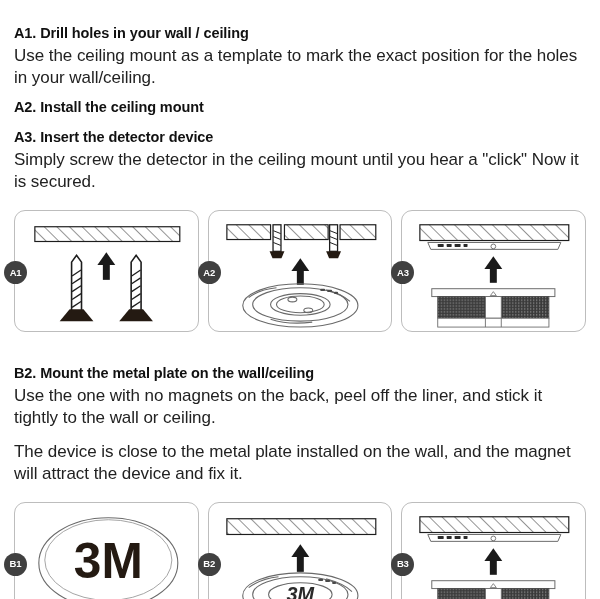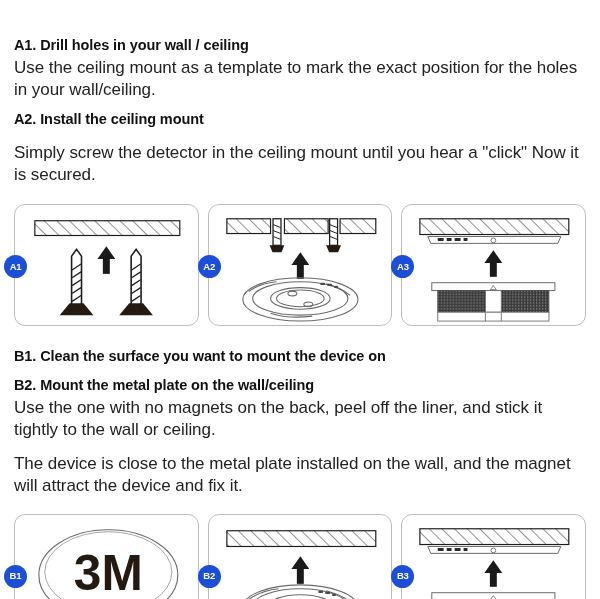--- a/index.html
+++ b/index.html
@@ -40,44 +40,45 @@
     height:122px;
     border:1px solid #bdbdbd;
     border-radius:11px;
     background:#ffffff;
     box-sizing:border-box;
   }
   .badge{
     position:absolute;
     left:-11px;top:50px;
     width:23px;height:23px;border-radius:50%;
-    background:#1d4ed8;
+    background:#404040;
     color:#ffffff;
     font-size:9.5px;font-weight:bold;
     display:flex;align-items:center;justify-content:center;
     line-height:1;
     z-index:5;
     letter-spacing:-0.2px;
   }
   .art{position:absolute;inset:0;}
   .art svg{display:block;width:100%;height:100%;}
 </style>
 </head>
 <body>
 
 <div class="page">
 
-  <div class="text-section" style="padding-top:36px;">
+  <div class="text-section" style="padding-top:24px;">
     <p class="step-heading">A1. Drill holes in your wall / ceiling</p>
     <div class="small-gap"></div>
     <p class="step-body">Use the ceiling mount as a template to mark the exact position for the holes in your wall/ceiling.</p>
     <div class="block-gap"></div>
     <p class="step-heading">A2. Install the ceiling mount</p>
     <div class="small-gap"></div>
     <div class="block-gap"></div>
+    <p class="step-heading">A3. Insert the detector device</p>
     <div class="small-gap"></div>
     <p class="step-body">Simply screw the detector in the ceiling mount until you hear a "click" Now it is secured.</p>
   </div>
 
   <div class="panel-row" style="margin-top:17px;">
 
     <div class="panel">
       <div class="badge">A1</div>
       <div class="art">
         <svg viewBox="0 0 184 122" preserveAspectRatio="none">
@@ -219,21 +220,20 @@
             <line x1="84" y1="109" x2="84" y2="118" stroke="#6a6a6a" stroke-width="0.9"></line>
             <line x1="100" y1="109" x2="100" y2="118" stroke="#6a6a6a" stroke-width="0.9"></line>
             <polygon points="92,82 95,86 89,86" fill="none" stroke="#6a6a6a" stroke-width="0.8"></polygon>
           </g>
         </svg>
       </div>
     </div>
   </div>
 
   <div class="text-section" style="padding-top:21px;">
-    <p class="step-heading">B1. Clean the surface you want to mount the device on</p>
     <div class="small-gap"></div>
     <div class="block-gap"></div>
     <p class="step-heading">B2. Mount the metal plate on the wall/ceiling</p>
     <div class="small-gap"></div>
     <p class="step-body">Use the one with no magnets on the back, peel off the liner, and stick it tightly to the wall or ceiling.</p>
     <div class="block-gap"></div>
     <div class="small-gap"></div>
     <p class="step-body">The device is close to the metal plate installed on the wall, and the magnet will attract the device and fix it.</p>
   </div>
 

